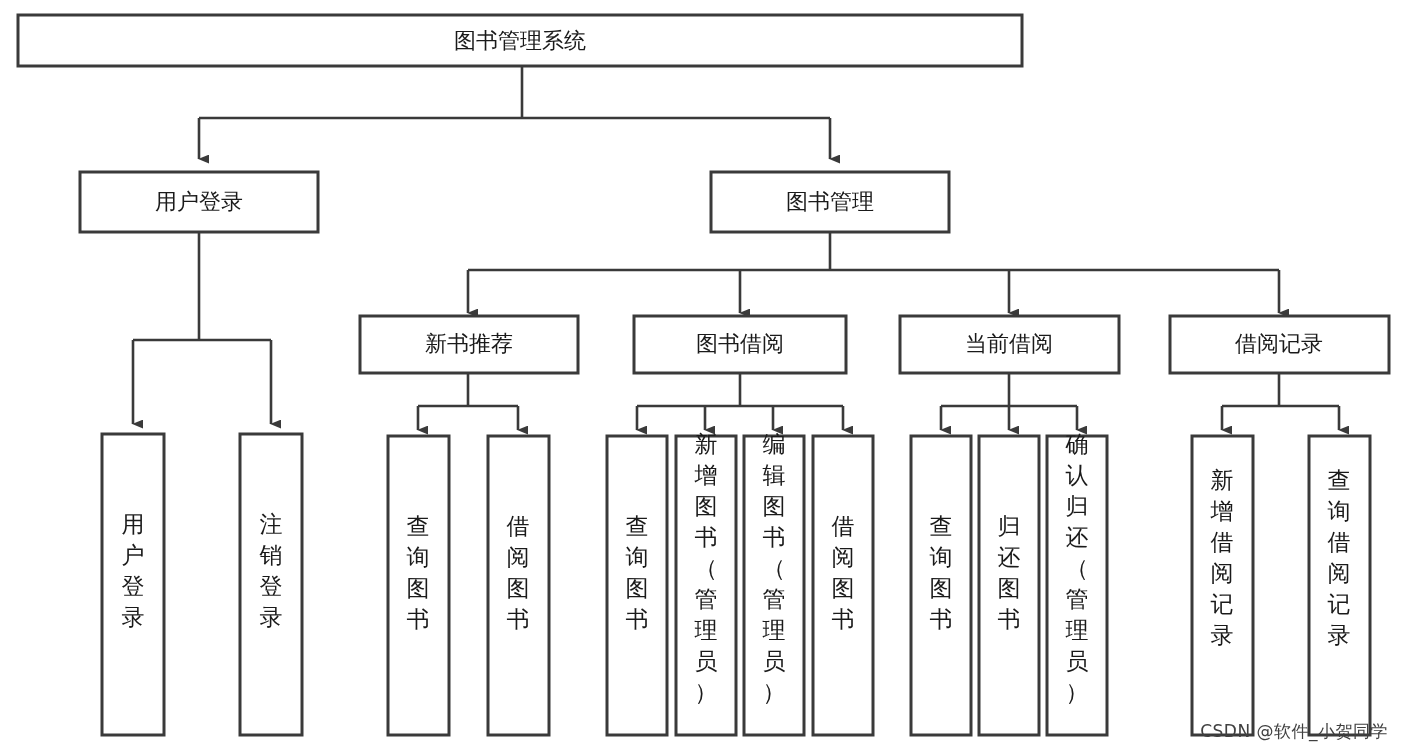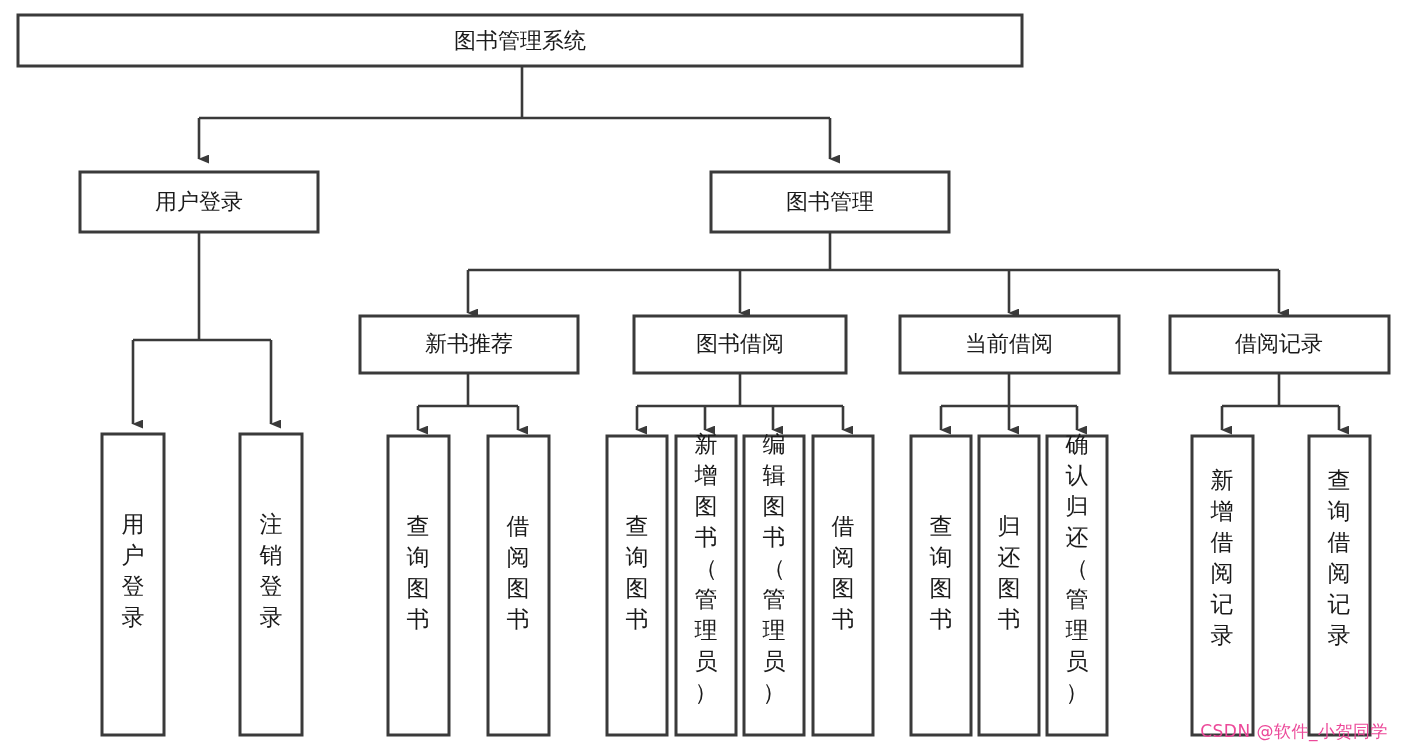--- a/index.html
+++ b/index.html
@@ -17,21 +17,21 @@
     dominant-baseline:middle;text-anchor:middle;
   }
   .node-label-v{
     font-family:"DejaVu Sans","Liberation Sans",sans-serif;
     fill:#1a1a1a;font-size:23px;
     dominant-baseline:middle;text-anchor:middle;
   }
   .watermark{
     position:absolute;right:8px;bottom:4px;
     font-family:"DejaVu Sans","Liberation Sans",sans-serif;
-    font-size:17px;color:#ec4899;letter-spacing:.5px;
+    font-size:17px;color:#404040;letter-spacing:.5px;
     white-space:nowrap;pointer-events:none;
   }
 </style>
 </head>
 <body>
 
 <div id="diagram-root">
 
   <svg id="flow" viewBox="0 0 1405 747">
     <defs>

